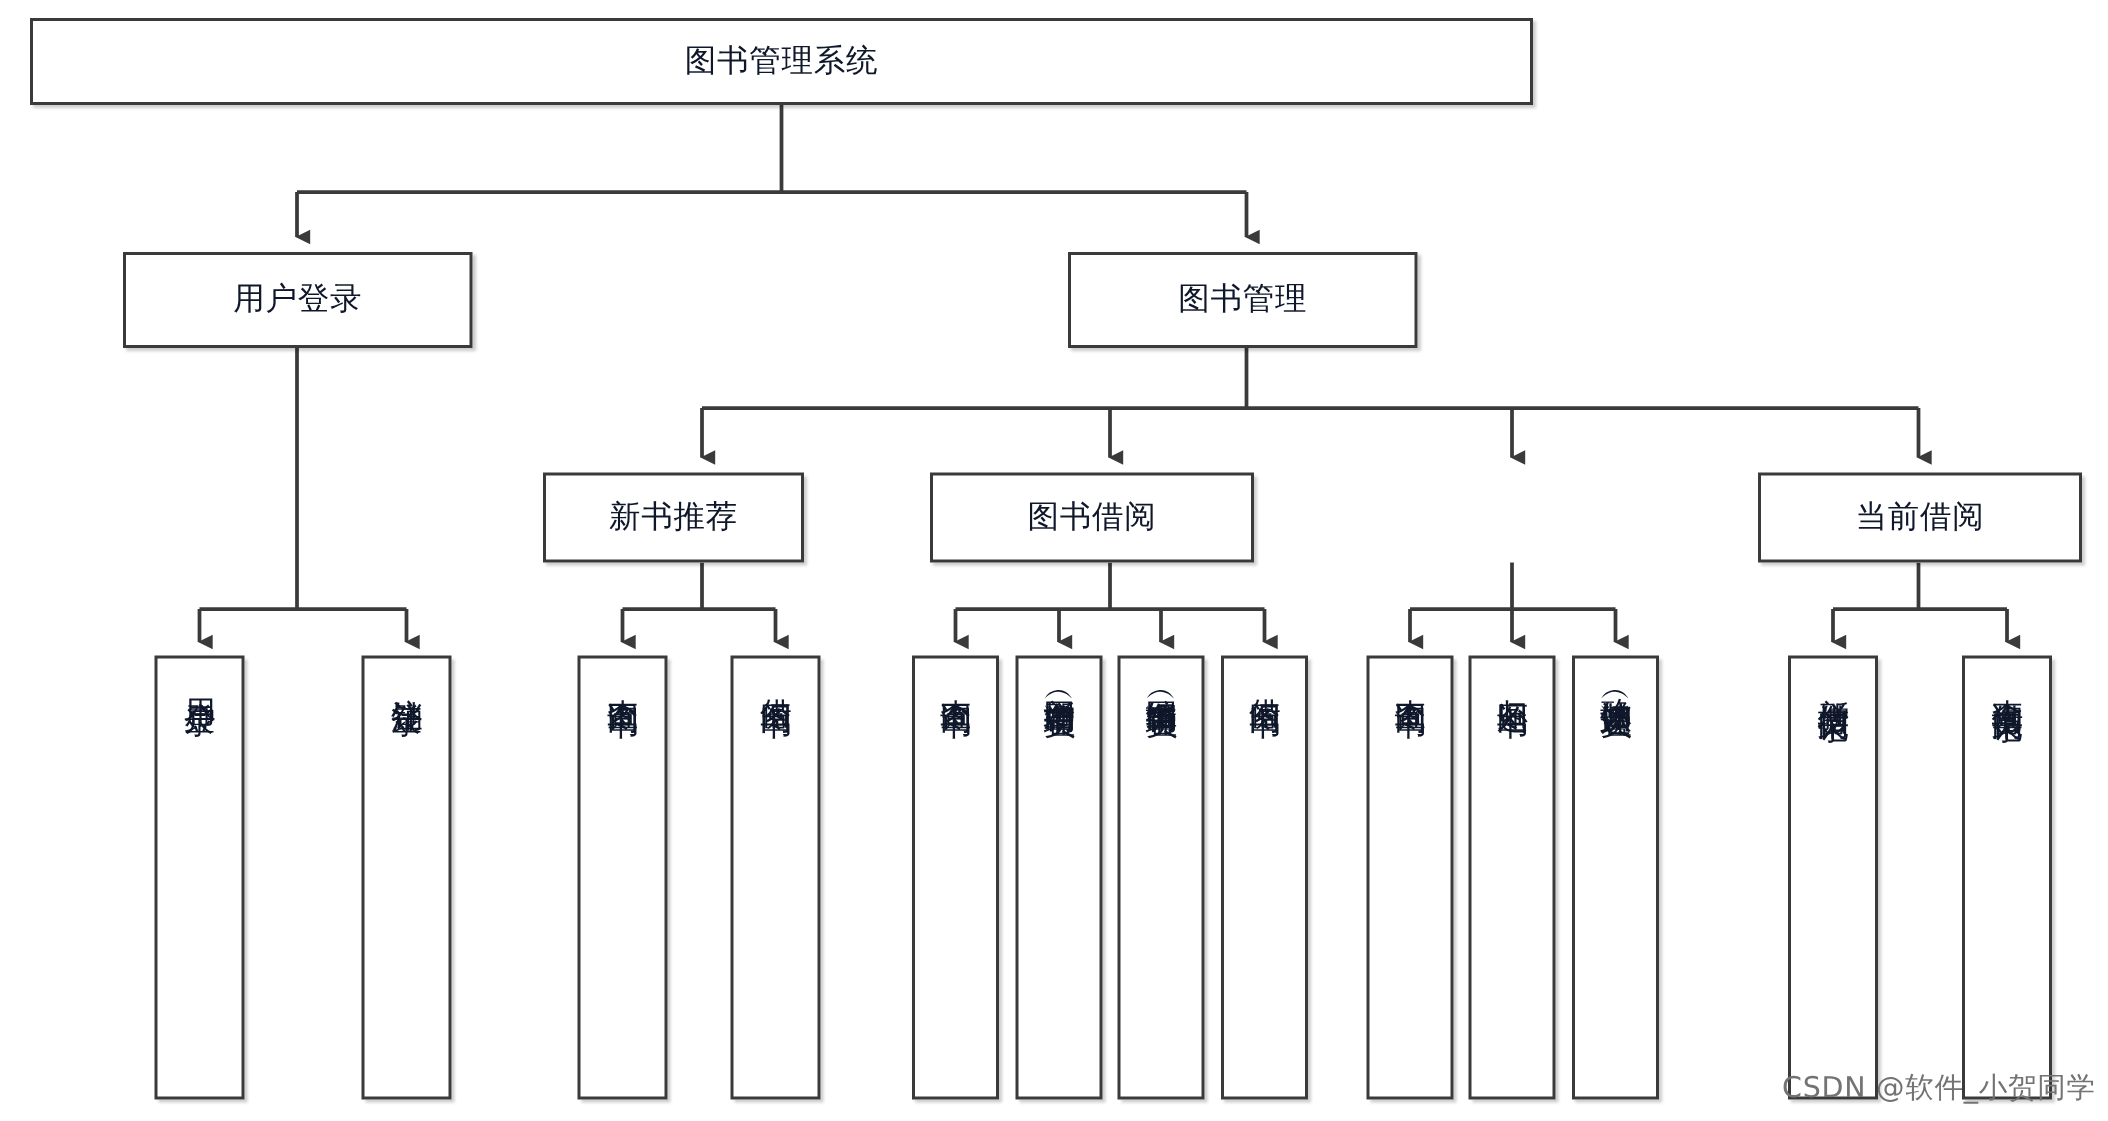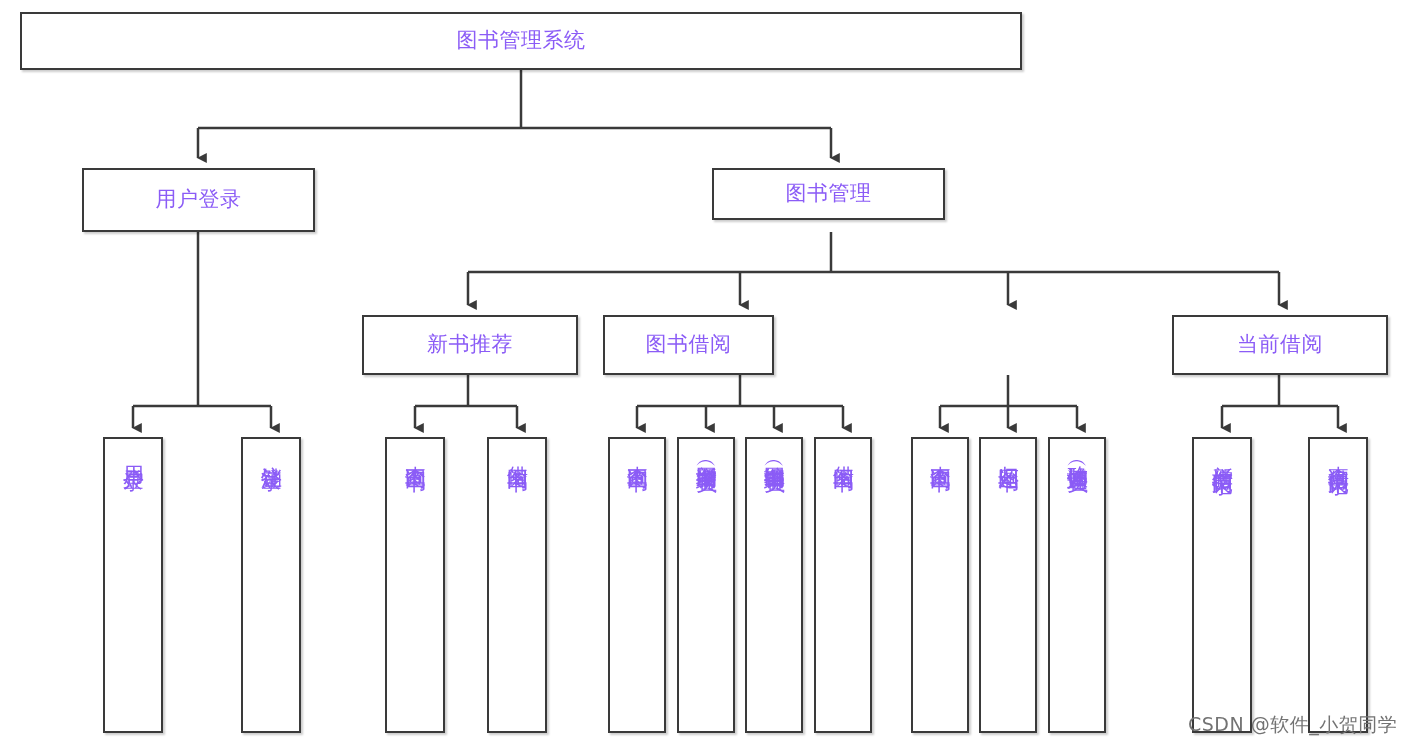--- a/index.html
+++ b/index.html
@@ -34,21 +34,21 @@
     background: #ffffff;
     box-shadow: 2px 2px 2px rgba(0,0,0,0.20);
     display: flex;
     align-items: center;
     justify-content: center;
     z-index: 3;
   }
   .node .label {
     font-size: 21px;
     line-height: 1.12;
-    color: #8b5cf6;
+    color: #0f172a;
     letter-spacing: 0.5px;
     white-space: nowrap;
   }
   
   .node.leaf {
     align-items: flex-start;
     justify-content: center;
     padding-top: 10px;
   }
   .node.leaf .label {
@@ -127,28 +127,28 @@
     </g>
   </svg>
 
   <div class="node" style="left:20px; top:12px; width:1002px; height:58px;">
     <span class="label">图书管理系统</span>
   </div>
 
   <div class="node" style="left:82px; top:168px; width:233px; height:64px;">
     <span class="label">用户登录</span>
   </div>
-  <div class="node" style="left:712px; top:168px; width:233px; height:52px;">
+  <div class="node" style="left:712px; top:168px; width:233px; height:64px;">
     <span class="label">图书管理</span>
   </div>
 
-  <div class="node" style="left:362px; top:315px; width:216px; height:60px;">
+  <div class="node" style="left:362px; top:315px; width:174px; height:60px;">
     <span class="label">新书推荐</span>
   </div>
-  <div class="node" style="left:603px; top:315px; width:171px; height:60px;">
+  <div class="node" style="left:620px; top:315px; width:216px; height:60px;">
     <span class="label">图书借阅</span>
   </div>
   <div class="node" style="left:1172px; top:315px; width:216px; height:60px;">
     <span class="label">当前借阅</span>
   </div>
 
   <div class="node leaf" style="left:103px; top:437px; width:60px; height:296px;">
     <span class="label">用户登录</span>
   </div>
   <div class="node leaf" style="left:241px; top:437px; width:60px; height:296px;">

